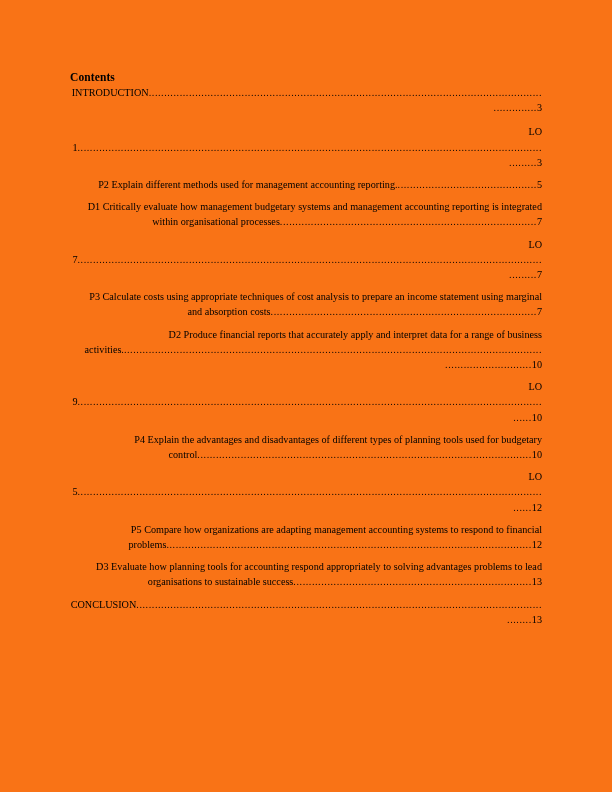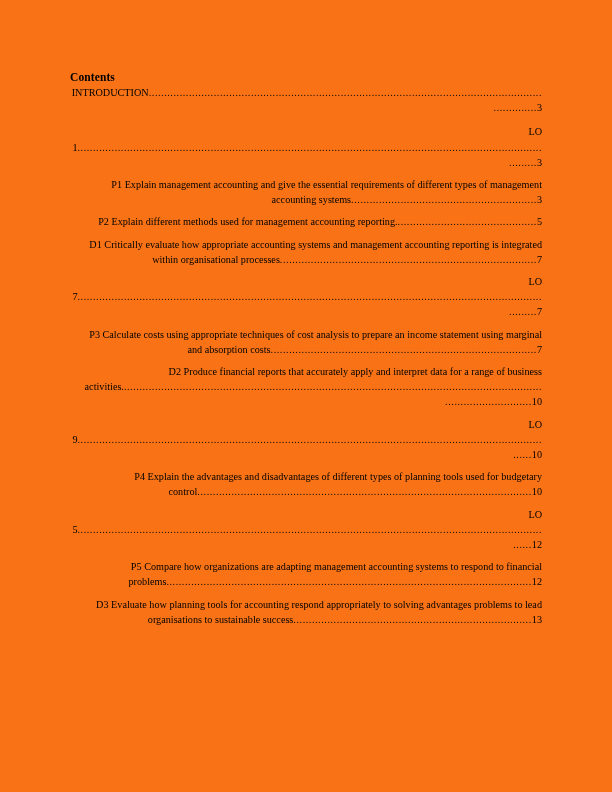--- a/index.html
+++ b/index.html
@@ -96,35 +96,30 @@
         <span class="label">INTRODUCTION</span><span class="leader">.............................................................................................................................................</span><span class="pageno">3</span>
       </span>
     </a>
 
     <a href="#" class="toc-entry lvl1 gap-top">
       <span class="entry-body">
         <span class="label">LO 1</span><span class="leader">...............................................................................................................................................................</span><span class="pageno">3</span>
       </span>
     </a>
 
-    <a href="#" class="toc-entry lvl2 gap-top-sm">
-      <span class="entry-body">
-        <span class="label">P1 Explain management accounting and give the essential requirements of different types of management accounting systems</span><span class="leader">............................................................</span><span class="pageno">3</span>
-      </span>
-    </a>
 
     <a href="#" class="toc-entry lvl2 gap-top-sm">
       <span class="entry-body">
         <span class="label">P2 Explain different methods used for management accounting reporting.</span><span class="leader">.............................................</span><span class="pageno">5</span>
       </span>
     </a>
 
     <a href="#" class="toc-entry lvl2 gap-top-sm">
       <span class="entry-body">
-        <span class="label">D1 Critically evaluate how appropriate accounting systems and management accounting reporting is integrated within organisational processes</span><span class="leader">...................................................................................</span><span class="pageno">7</span>
+        <span class="label">D1 Critically evaluate how management budgetary systems and management accounting reporting is integrated within organisational processes</span><span class="leader">...................................................................................</span><span class="pageno">7</span>
       </span>
     </a>
 
     <a href="#" class="toc-entry lvl1 gap-top-sm">
       <span class="entry-body">
         <span class="label">LO 7</span><span class="leader">...............................................................................................................................................................</span><span class="pageno">7</span>
       </span>
     </a>
 
     <a href="#" class="toc-entry lvl2 gap-top-sm">
@@ -162,16 +157,21 @@
         <span class="label">P5 Compare how organizations are adapting management accounting systems to respond to financial problems</span><span class="leader">......................................................................................................................</span><span class="pageno">12</span>
       </span>
     </a>
 
     <a href="#" class="toc-entry lvl2 gap-top-sm">
       <span class="entry-body">
         <span class="label">D3 Evaluate how planning tools for accounting respond appropriately to solving advantages problems to lead organisations to sustainable success</span><span class="leader">.............................................................................</span><span class="pageno">13</span>
       </span>
     </a>
 
+    <a href="#" class="toc-entry lvl1 gap-top-sm">
+      <span class="entry-body">
+        <span class="label">CONCLUSION</span><span class="leader">...........................................................................................................................................</span><span class="pageno">13</span>
+      </span>
+    </a>
 
 
   </div>
 </div>
 
 </body></html>

